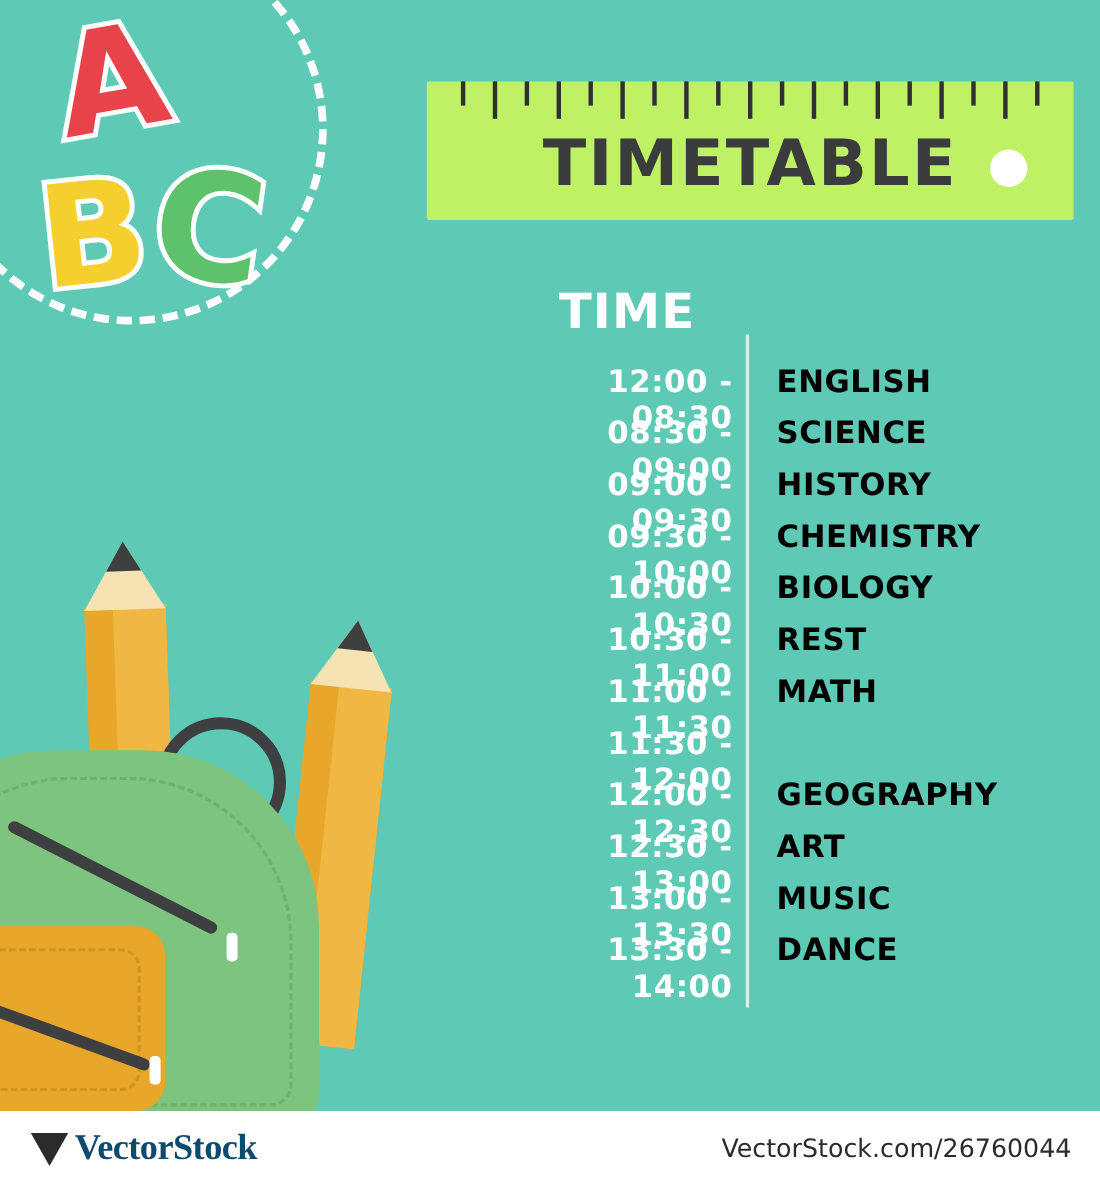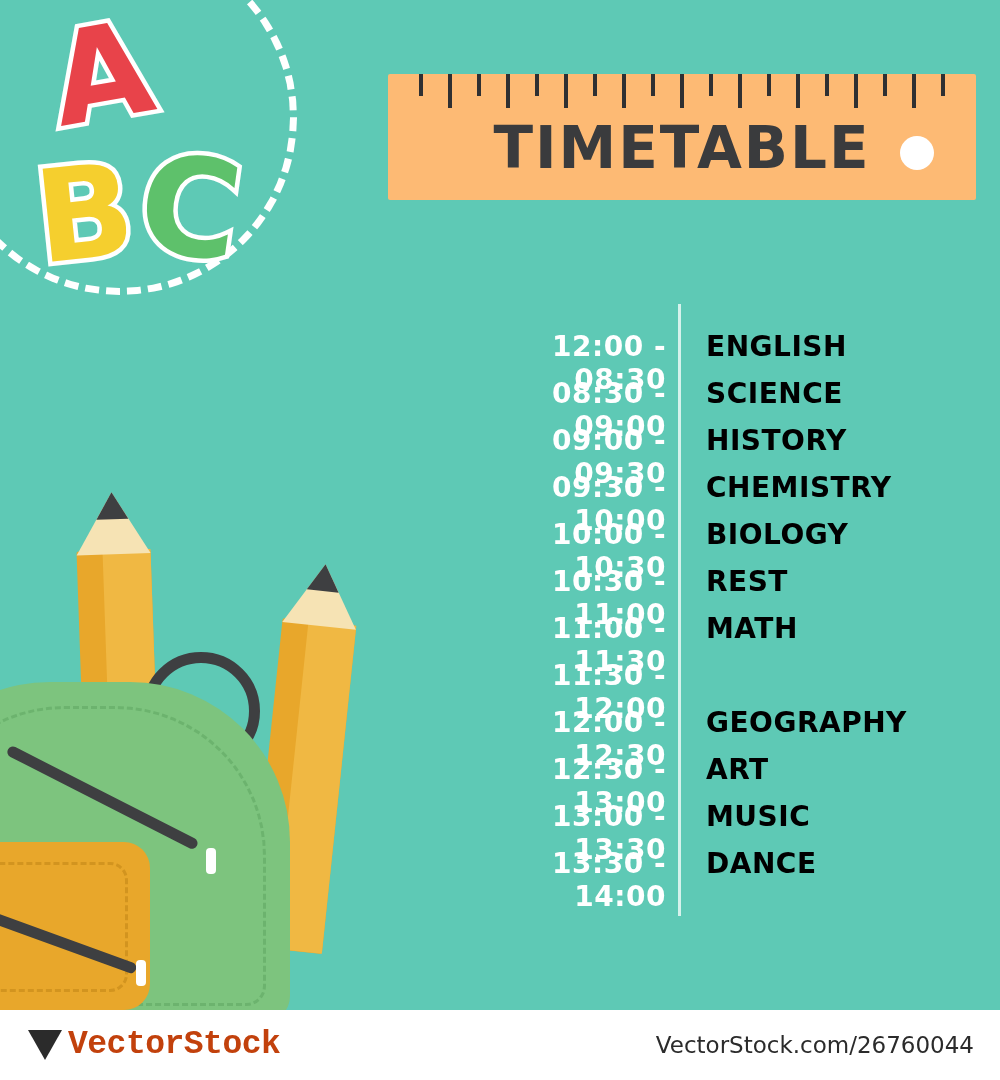--- a/index.html
+++ b/index.html
@@ -68,21 +68,21 @@
     transform: rotate(8deg);
   }
 
   
   .ruler {
     position: absolute;
     left: 388px;
     top: 74px;
     width: 588px;
     height: 126px;
-    background: #fdba74;
+    background: #bef264;
     border-radius: 2px;
   }
   .ruler-ticks {
     position: absolute;
     left: 0;
     top: 0;
     width: 100%;
     height: 34px;
   }
   .tick {
@@ -327,24 +327,24 @@
   }
   .vs-mark {
     width: 0;
     height: 0;
     border-left: 17px solid transparent;
     border-right: 17px solid transparent;
     border-top: 30px solid #2b2b2b;
     margin-right: 6px;
   }
   .vs-text {
-    font-family: Liberation Mono, monospace;
+    font-family: Liberation Serif, serif;
     font-weight: bold;
     font-size: 33px;
-    color: #c2410c;
+    color: #0c4a6e;
     letter-spacing: -0.5px;
   }
   .vs-url {
     position: absolute;
     right: 26px;
     top: 22px;
     font-family: "DejaVu Sans", sans-serif;
     font-size: 23px;
     color: #2b2b2b;
   }
@@ -382,20 +382,21 @@
           <div class="tick" style="left: 495px; height: 22px;"></div>
           <div class="tick" style="left: 524px; height: 34px;"></div>
           <div class="tick" style="left: 553px; height: 22px;"></div>
         </div>
       <div class="ruler-dot"></div>
       <div class="ruler-title">TIMETABLE</div>
     </div>
 
     <div class="table">
       <div class="table-head">
+        <div class="th th-time">TIME</div>
       </div>
       <div class="divider"></div>
       <div id="rows">
           <div class="row">
             <div class="cell-time">12:00 - 08:30</div>
             <div class="cell-subject">ENGLISH</div>
           </div>
           <div class="row">
             <div class="cell-time">08:30 - 09:00</div>
             <div class="cell-subject">SCIENCE</div>

